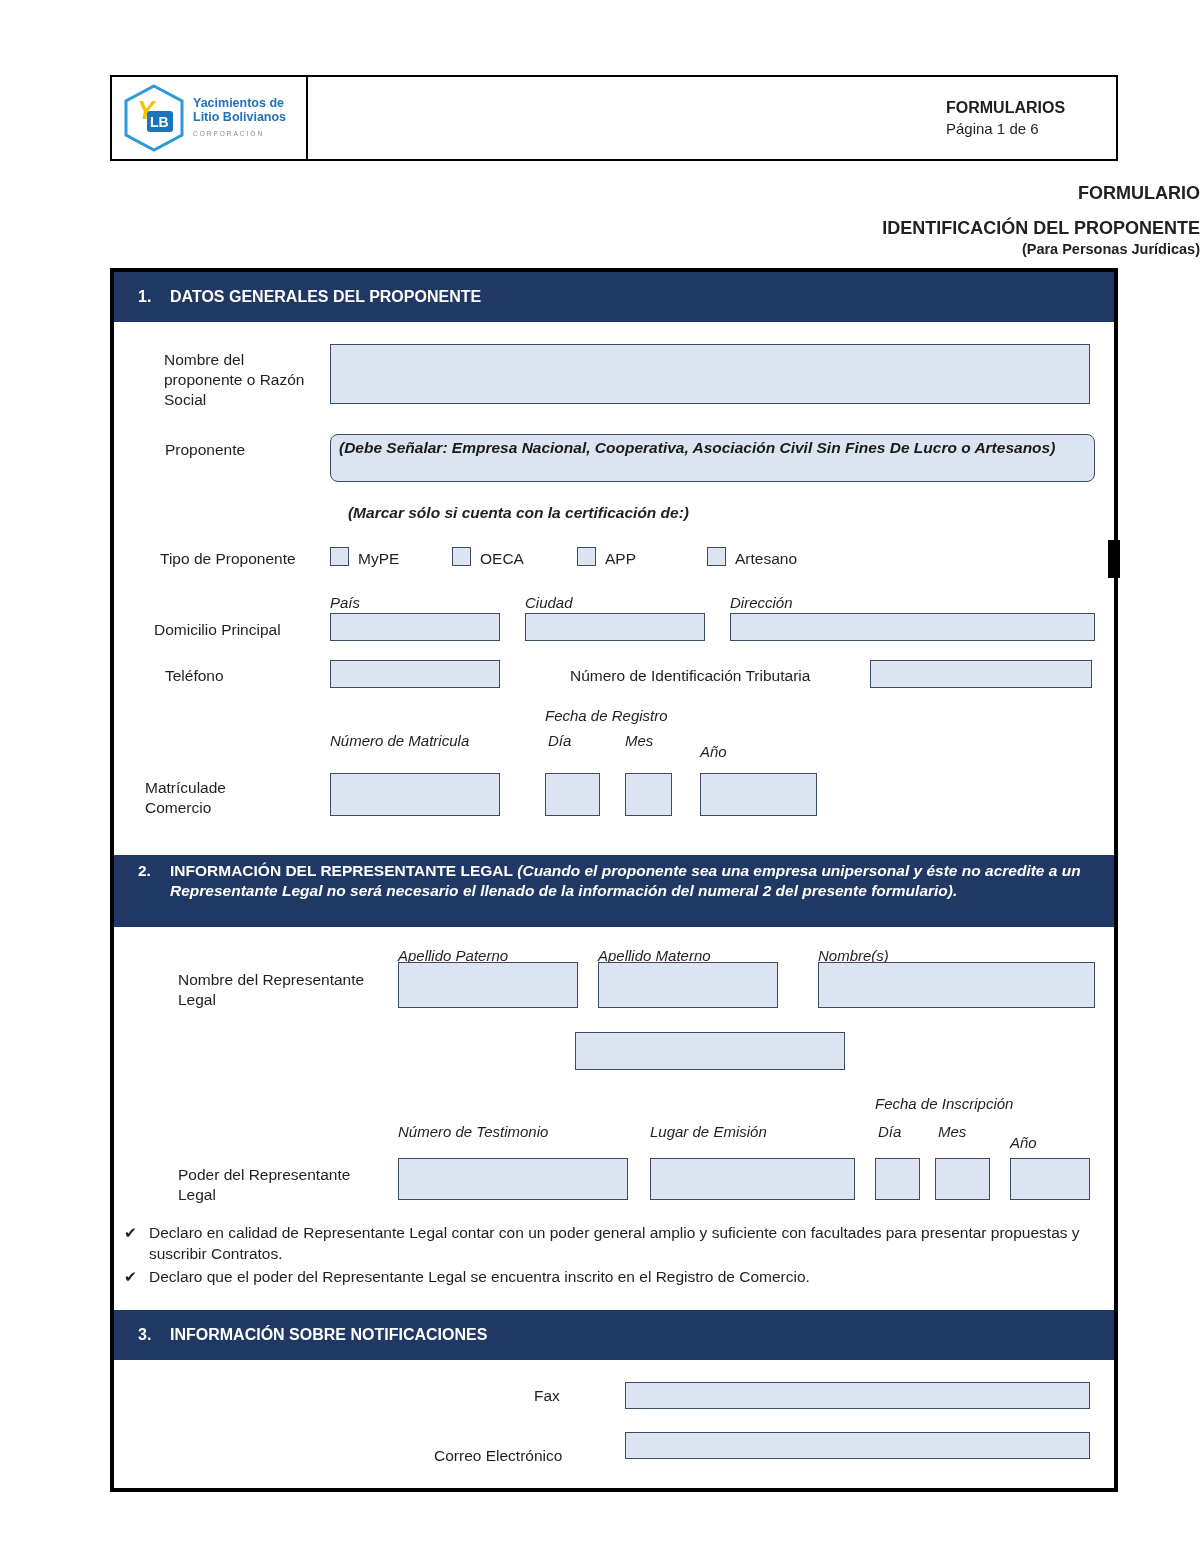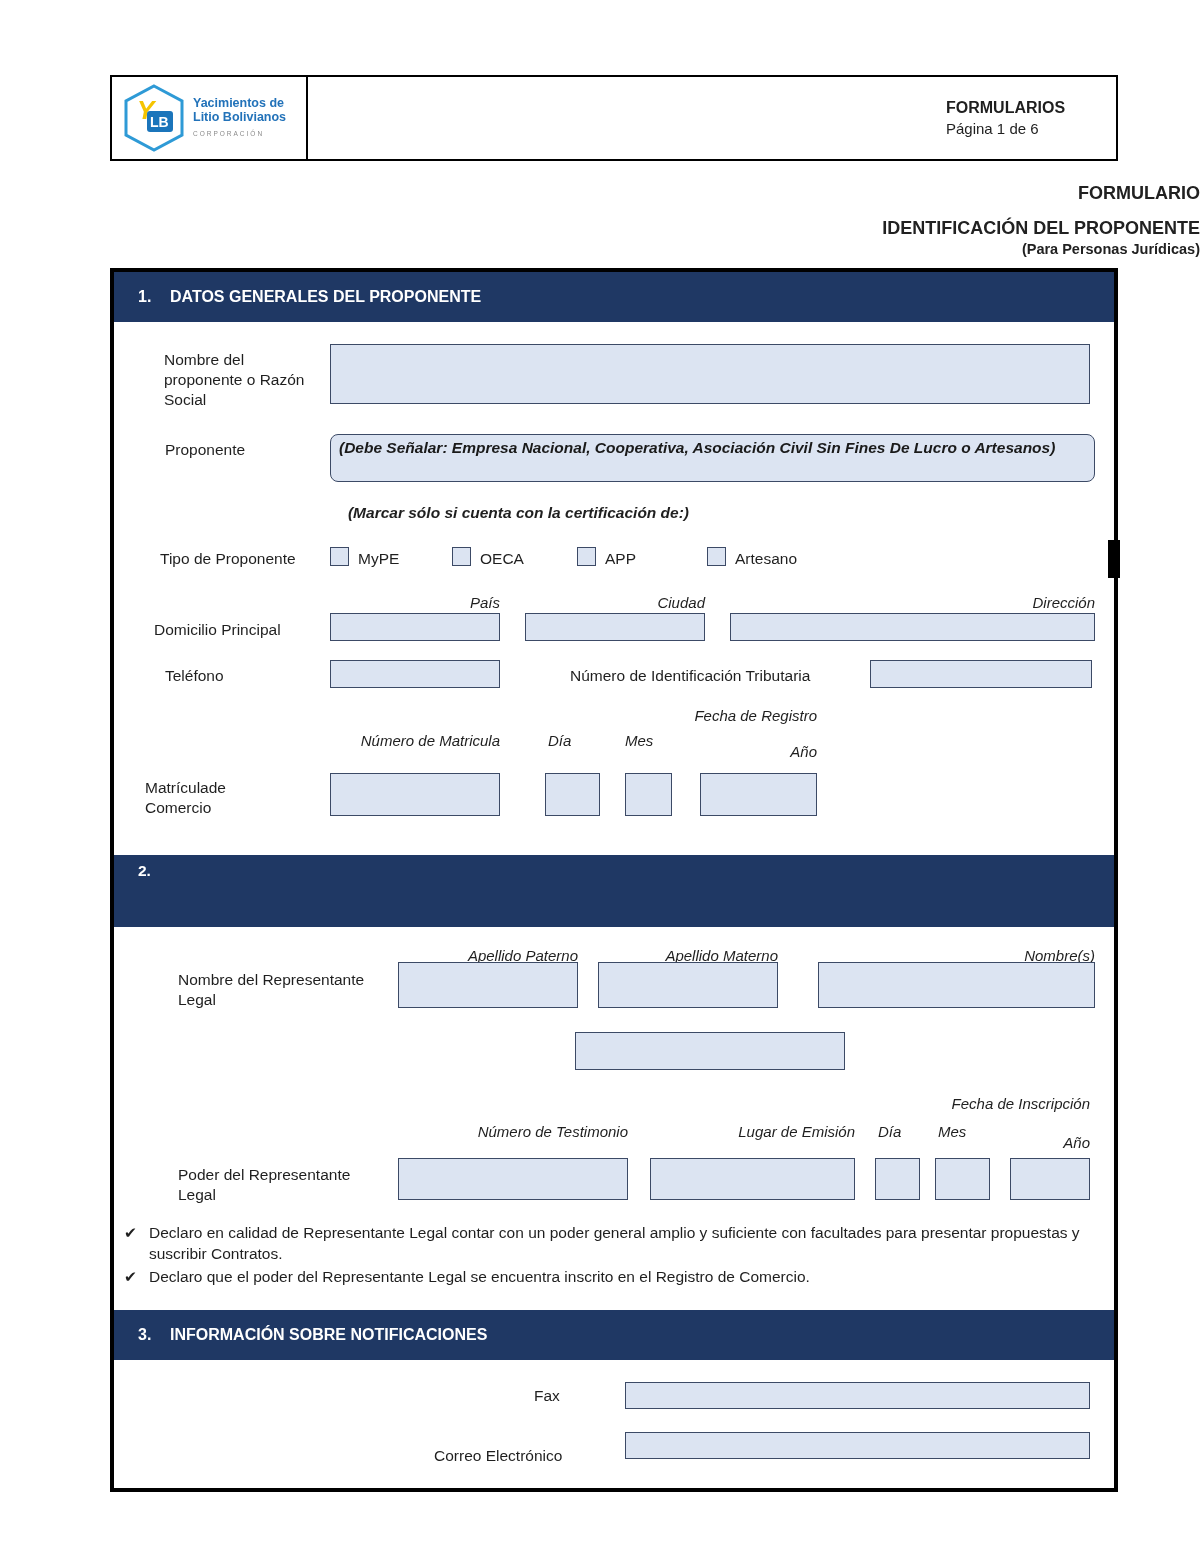--- a/index.html
+++ b/index.html
@@ -34,21 +34,21 @@
   .bar-single { height:50px; align-items:center; padding-left:24px; font-size:16px; gap:14px; }
   .bar-multi { height:72px; align-items:flex-start; padding:6px 20px 6px 24px;
                font-size:15.5px; line-height:20px; gap:14px; }
 
   .input { position:absolute; background:var(--input-fill,#dce4f2); border:1px solid var(--input-border,#36425c); }
   .lbl { position:absolute; font-size:15.5px; line-height:20px; color:#1f1f1f; }
   .r { }
   .c { text-align:center; }
   .i { font-style:italic; }
   .b { font-weight:bold; }
-  .colhead { position:absolute; font-size:15px; font-style:italic; line-height:19px; text-align:right; color:#1f1f1f; }
+  .colhead { position:absolute; font-size:15px; font-style:italic; line-height:19px; text-align:left; color:#1f1f1f; }
   .narrow { word-break:break-all; text-align:left; }
   .cb { position:absolute; width:19px; height:19px; background:var(--input-fill,#dce4f2);
         border:1px solid var(--input-border,#36425c); }
   .hint-input { font-size:15.5px; font-weight:bold; font-style:italic; line-height:21px;
                 padding:2px 8px; color:#1a1a1a; }
   .decl { position:absolute; left:10px; width:978px; display:flex; gap:12px;
           font-size:15.5px; line-height:21px; }
   .decl .check { font-weight:bold; flex:none; }
   .split-lbl { position:absolute; font-size:15.5px; line-height:20px; }
   .split-lbl .row1 { display:flex; justify-content:flex-start; }
@@ -135,20 +135,21 @@
       </div>
       <div>Comercio</div>
     </div>
     <div class="input" style="left:216px; top:501px; width:170px; height:43px;"></div>
     <div class="input" style="left:431px; top:501px; width:55px; height:43px;"></div>
     <div class="input" style="left:511px; top:501px; width:47px; height:43px;"></div>
     <div class="input" style="left:586px; top:501px; width:117px; height:43px;"></div>
 
     <div class="bar bar-multi" style="top:583px;">
       <span class="num">2.</span>
+      <span><span>INFORMACIÓN DEL REPRESENTANTE LEGAL</span>&nbsp;<span class="i">(Cuando el proponente sea una empresa unipersonal y éste no acredite a un Representante Legal no será necesario el llenado de la información del numeral 2 del presente formulario).</span></span>
     </div>
 
     <div class="colhead" style="left:284px; top:674px; width:180px;">Apellido Paterno</div>
     <div class="colhead" style="left:484px; top:674px; width:180px;">Apellido Materno</div>
     <div class="colhead" style="left:704px; top:674px; width:277px;">Nombre(s)</div>
     <div class="lbl r" style="left:64px; top:698px; width:210px;">Nombre del Representante Legal</div>
     <div class="input" style="left:284px; top:690px; width:180px; height:46px;"></div>
     <div class="input" style="left:484px; top:690px; width:180px; height:46px;"></div>
     <div class="input" style="left:704px; top:690px; width:277px; height:46px;"></div>
 

